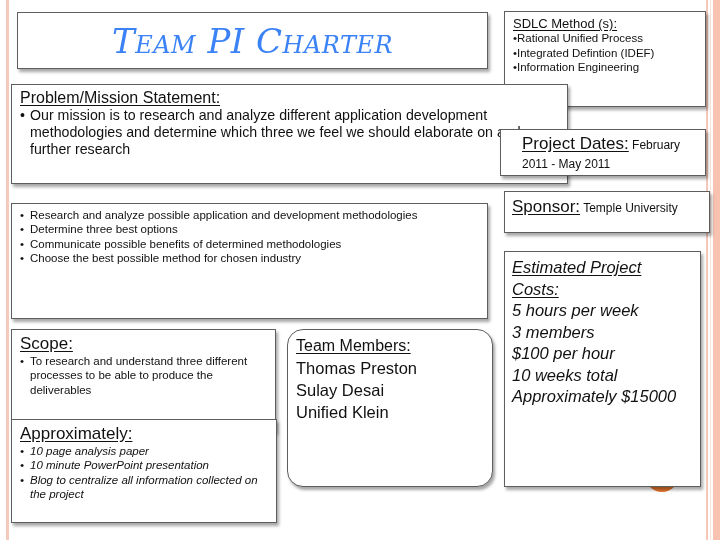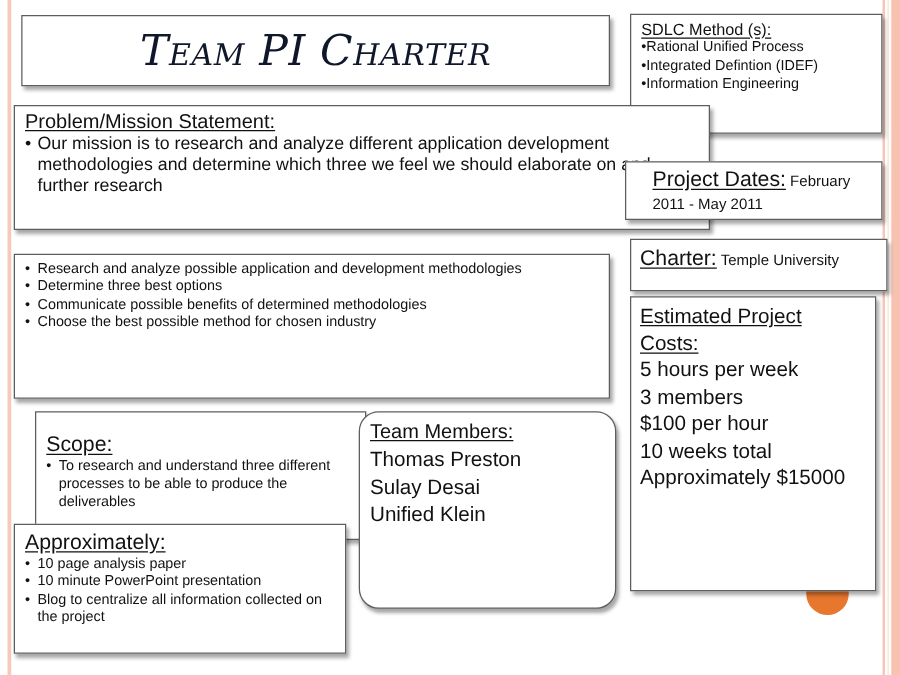--- a/index.html
+++ b/index.html
@@ -20,21 +20,21 @@
     border:1.5px solid #5e5e5e;
     box-shadow:2px 3px 3px rgba(0,0,0,0.35);
     box-sizing:border-box;
   }
   .hdr { text-decoration:underline; text-underline-offset:2px; }
   ul { margin:0; padding:0; list-style:none; }
   li { position:relative; padding-left:10px; }
   li::before { content:"•"; position:absolute; left:0; }
 
   #title-box { left:17px; top:12px; width:471px; height:57px; display:flex; align-items:center; justify-content:center; }
-  #title { font-family:"DejaVu Serif", serif; font-style:italic; color:#0f172a; font-size:34px; font-variant:small-caps; letter-spacing:0.5px; }
+  #title { font-family:"DejaVu Serif", serif; font-style:italic; color:#3b82f6; font-size:34px; font-variant:small-caps; letter-spacing:0.5px; }
 
   #sdlc { left:504px; top:11px; width:202px; height:96px; padding:4px 8px; }
   #sdlc .hdr { font-size:13px; }
   #sdlc .items { font-size:11.5px; line-height:14.5px; }
 
   #mission { left:11px; top:84px; width:557px; height:100px; padding:4px 8px; }
   #mission .hdr { font-size:16px; }
   #mission li { font-size:14.2px; line-height:17px; }
 
   #dates { left:500px; top:129px; width:206px; height:47px; padding:5px 21px; line-height:17px; }
@@ -42,29 +42,29 @@
   #dates .val { font-size:12px; }
 
   #sponsor { left:504px; top:191px; width:206px; height:42px; padding:5px 7px; }
   #sponsor .hdr { font-size:17px; }
   #sponsor .val { font-size:12px; }
 
   #objectives { left:11px; top:203px; width:477px; height:116px; padding:4px 8px; }
   #objectives .hdr { font-size:17px; }
   #objectives li { font-size:11.5px; line-height:14.4px; }
 
-  #costs { left:504px; top:237px; width:197px; height:236px; padding:5px 7px; font-size:16.5px; line-height:21.5px; }
+  #costs { left:504px; top:251px; width:197px; height:236px; padding:5px 7px; font-size:16.5px; line-height:21.5px;font-style:italic; }
 
-  #scope { left:28px; top:329px; width:265px; height:103px; padding:16px 8px; }
+  #scope { left:11px; top:329px; width:265px; height:103px; padding:4px 8px; }
   #scope .hdr { font-size:17px; }
   #scope li { font-size:11.5px; line-height:14.4px; }
 
   #deliverables { left:11px; top:419px; width:266px; height:104px; padding:4px 8px; }
   #deliverables .hdr { font-size:17px; }
-  #deliverables li { font-size:11.5px; line-height:14.4px; }
+  #deliverables li { font-size:11.5px; line-height:14.4px;font-style:italic; }
 
   #team { left:287px; top:329px; width:206px; height:158px; padding:5px 8px; font-size:16.5px; line-height:22px;border-radius:16px; }
   #team .hdr { font-size:16px; }
 </style>
 </head>
 <body>
 
 <div class="left-stripe"></div>
 <div class="right-line1"></div>
 <div class="right-line2"></div>
@@ -89,21 +89,21 @@
   <ul>
     <li>Our mission is to research and analyze different application development methodologies and determine which three we feel we should elaborate on  and further research</li>
   </ul>
 </div>
 
 <div class="box" id="dates">
   <span class="hdr">Project Dates:</span><span class="val"> February 2011 - May 2011</span>
 </div>
 
 <div class="box" id="sponsor">
-  <span class="hdr">Charter:</span><span class="val"> Temple University</span>
+  <span class="hdr">Sponsor:</span><span class="val"> Temple University</span>
 </div>
 
 <div class="box" id="objectives">
   <ul>
     <li>Research and analyze possible application and development methodologies</li>
     <li>Determine three best options</li>
     <li>Communicate possible benefits of determined methodologies</li>
     <li>Choose the best possible method for chosen industry</li>
   </ul>
 </div>

